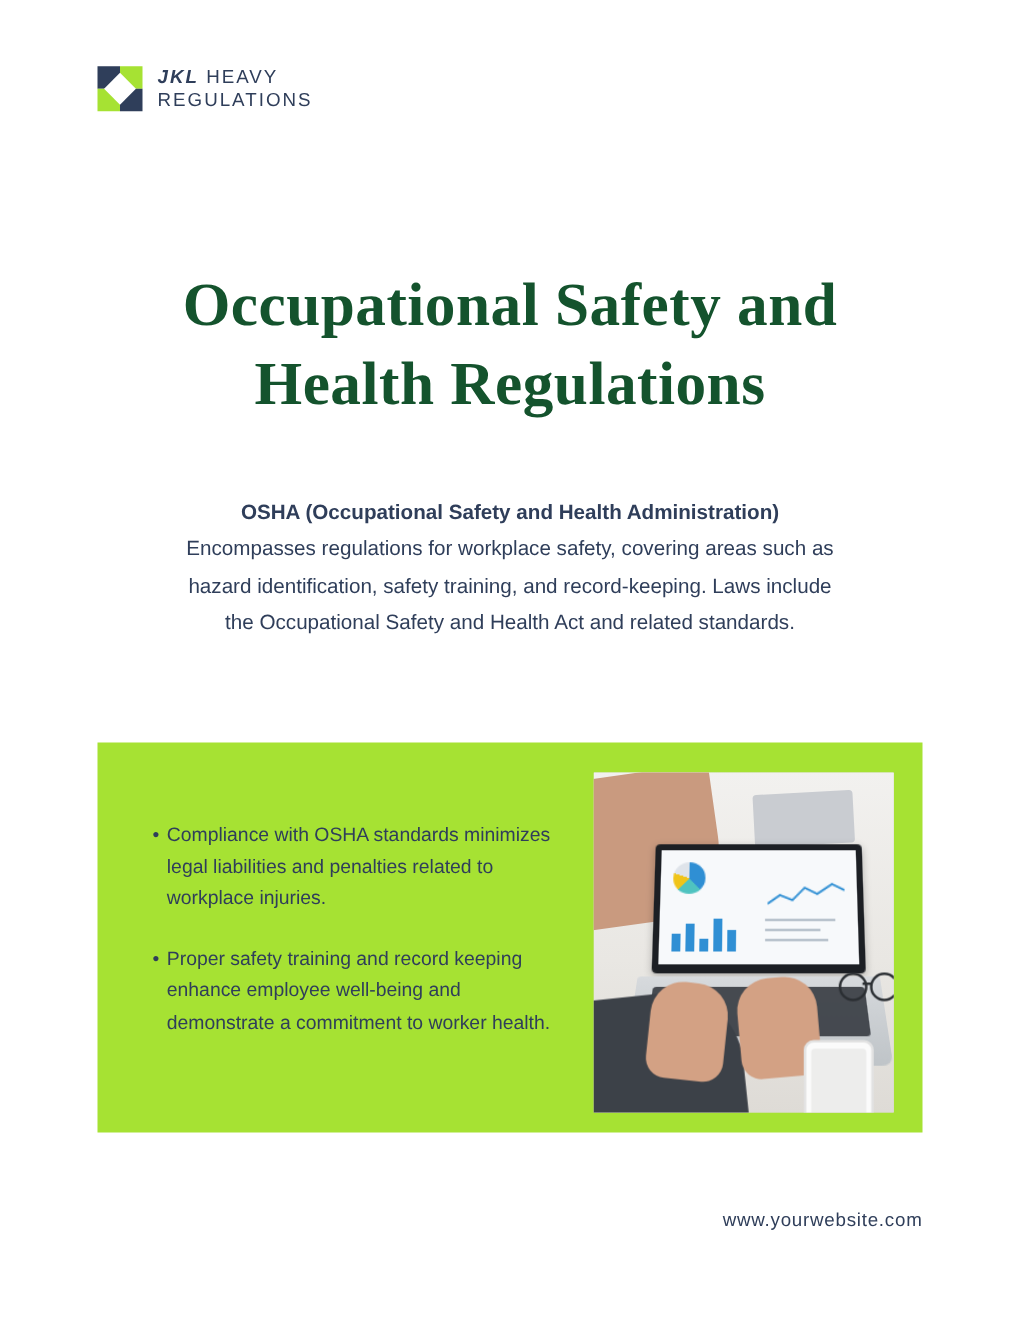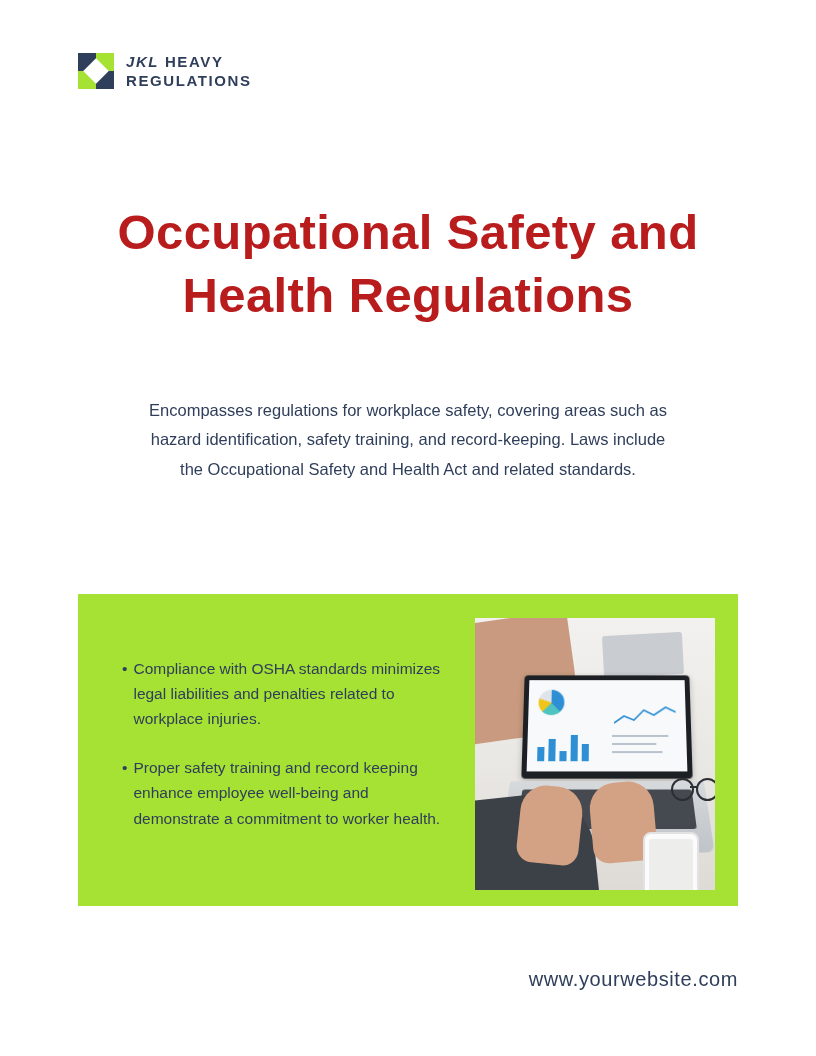--- a/index.html
+++ b/index.html
@@ -63,35 +63,35 @@
   .logo-line {
     font-size: 15px;
     color: #2f3e5a;
     white-space: nowrap;
   }
   .logo-line .bold {
     font-weight: bold;
     font-style: italic;
   }
   .logo-line .light {
-    font-weight: bold;
+    font-weight: normal;
     margin-top: 36px;
   }
 
   
   .title {
     position: absolute;
     left: 108px;
-    top: 168px;
+    top: 180px;
     width: 600px;
     text-align: center;
-    font-family: Liberation Sans, sans-serif;
+    font-family: Liberation Serif, serif;
     font-size: 49px;
     line-height: 1.28;
-    color: #b91c1c;
+    color: #14532d;
     letter-spacing: 0.4px;
   }
 
   
   .intro {
     position: absolute;
     left: 148px;
     top: 396px;
     width: 520px;
     text-align: center;
@@ -329,21 +329,21 @@
     left: 78px;
     top: 968px;
     font-size: 15px;
     letter-spacing: 1.4px;
     color: #2f3e5a;
   }
   .footer-right {
     position: absolute;
     right: 78px;
     top: 968px;
-    font-size: 20px;
+    font-size: 15px;
     letter-spacing: 0.6px;
     color: #2f3e5a;
   }
 </style>
 </head>
 <body>
 
 <div class="page">
 
   <div class="logo-block">
@@ -361,20 +361,21 @@
       </div>
       <div class="logo-line">
         <span class="light">REGULATIONS</span>
       </div>
     </div>
   </div>
 
   <h1 class="title">Occupational Safety and Health Regulations</h1>
 
   <div class="intro">
+    <span class="lead">OSHA (Occupational Safety and Health Administration)</span>
     <span>Encompasses regulations for workplace safety, covering areas such as hazard identification, safety training, and record-keeping. Laws include the Occupational Safety and Health Act and related standards.</span>
   </div>
 
   <div class="panel">
 
     <div class="bullets">
       <div class="bullet">
         <span class="dot">•</span>
         <span class="txt">Compliance with OSHA standards minimizes legal liabilities and penalties related to workplace injuries.</span>
       </div>

